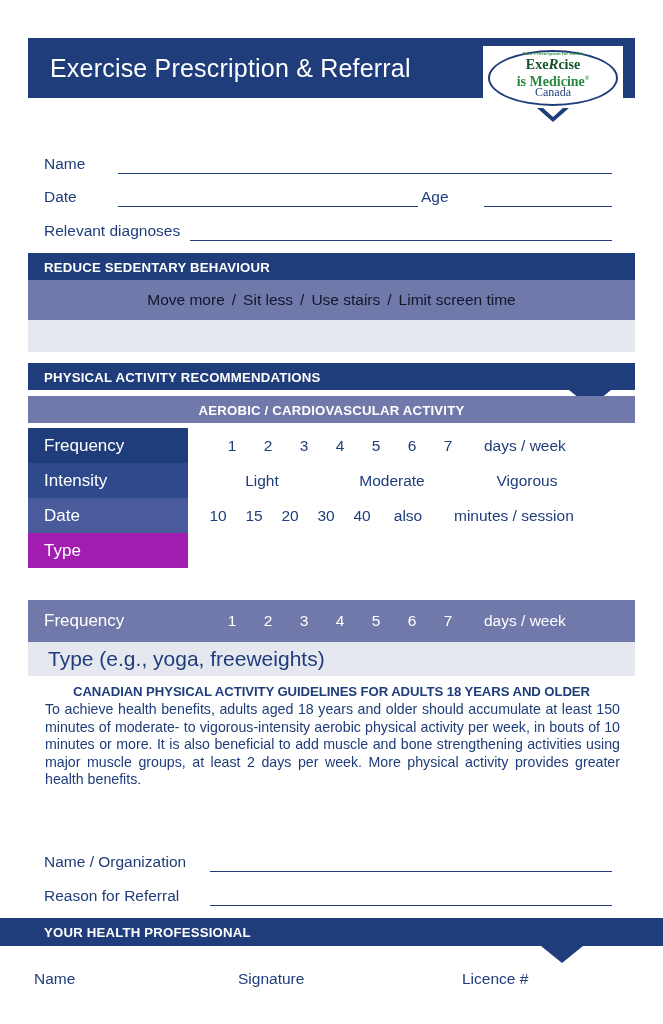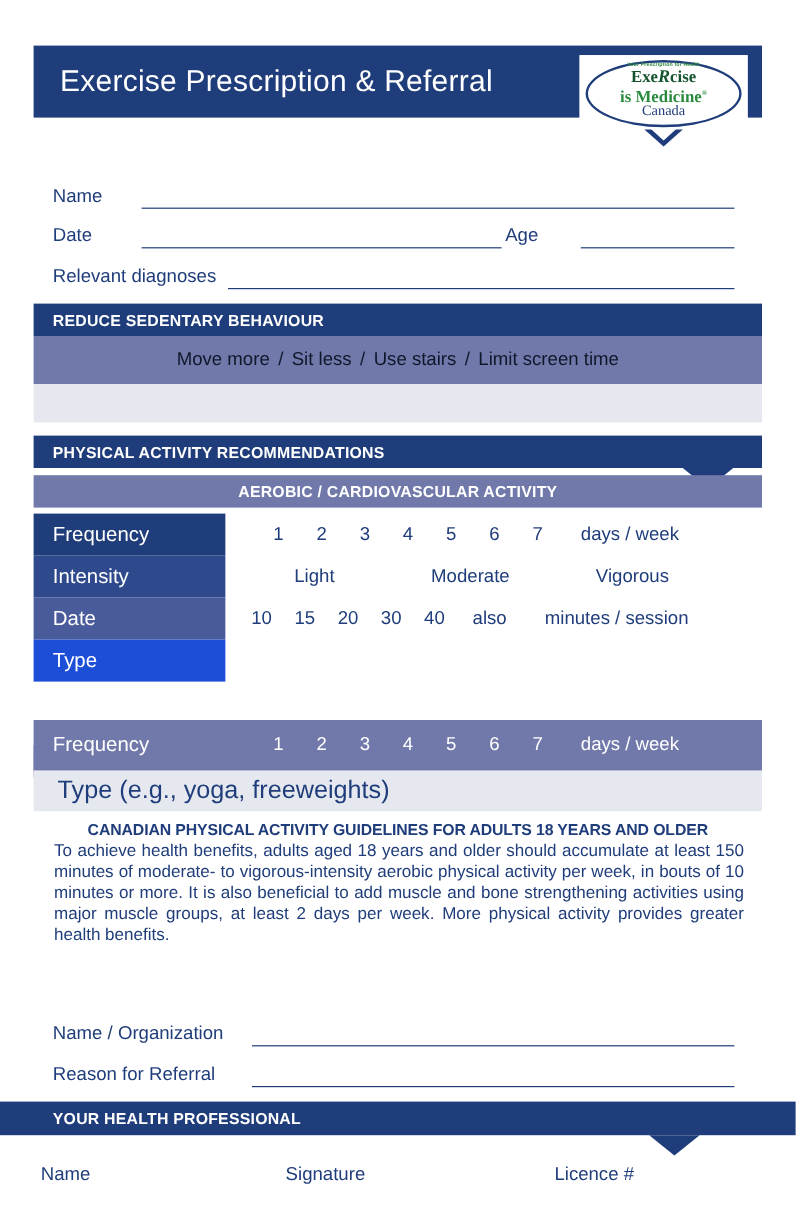--- a/index.html
+++ b/index.html
@@ -346,21 +346,21 @@
       <span class="num">15</span>
       <span class="num">20</span>
       <span class="num">30</span>
       <span class="num">40</span>
       <span class="num" style="width:56px;">also</span>
       <span class="unit">minutes / session</span>
     </div>
   </div>
 
   <div class="trow" style="top:533px;">
-    <div class="tlabel" style="background:#1d4ed8;">Type</div>
+    <div class="tlabel" style="background:#a21caf;">Type</div>
     <div class="tvals"></div>
   </div>
 
   <div class="band band-mid" style="top:573px; height:27px;margin-top:48px;">
     <div class="band-title center">STRENGTH / RESISTANCE ACTIVITY</div>
   </div>
 
   <div class="trow band-mid" style="top:600px; height:42px; background:#7179ab;">
     <div class="tlabel" style="background:transparent;">Frequency</div>
     <div class="tvals on-mid">

